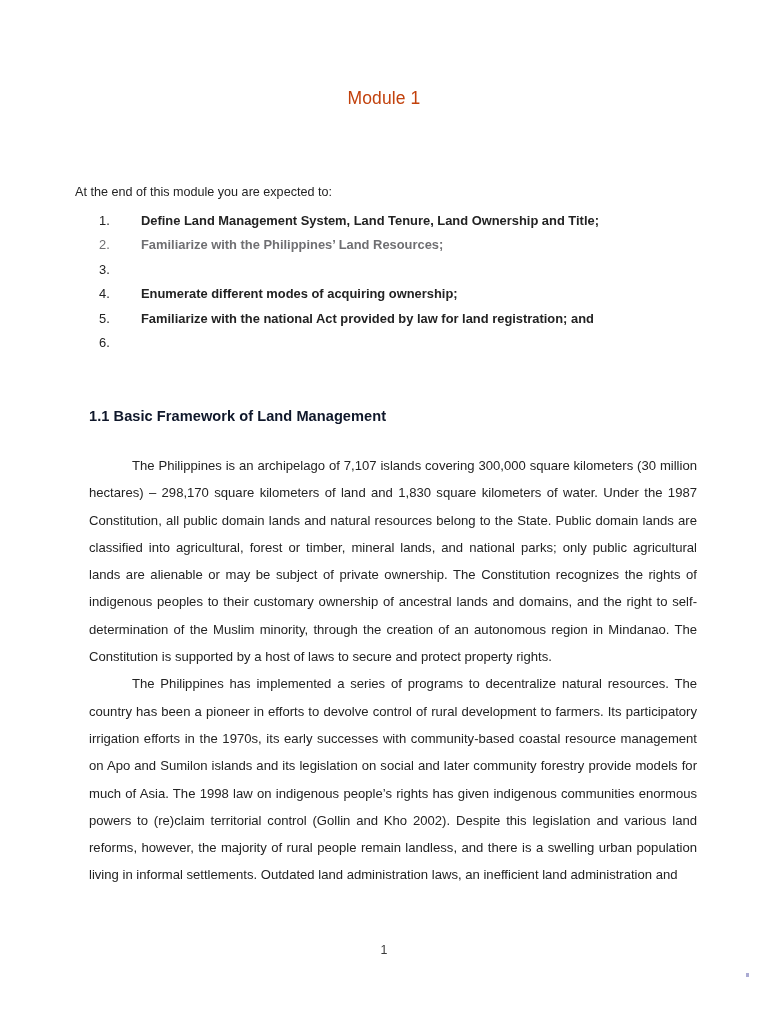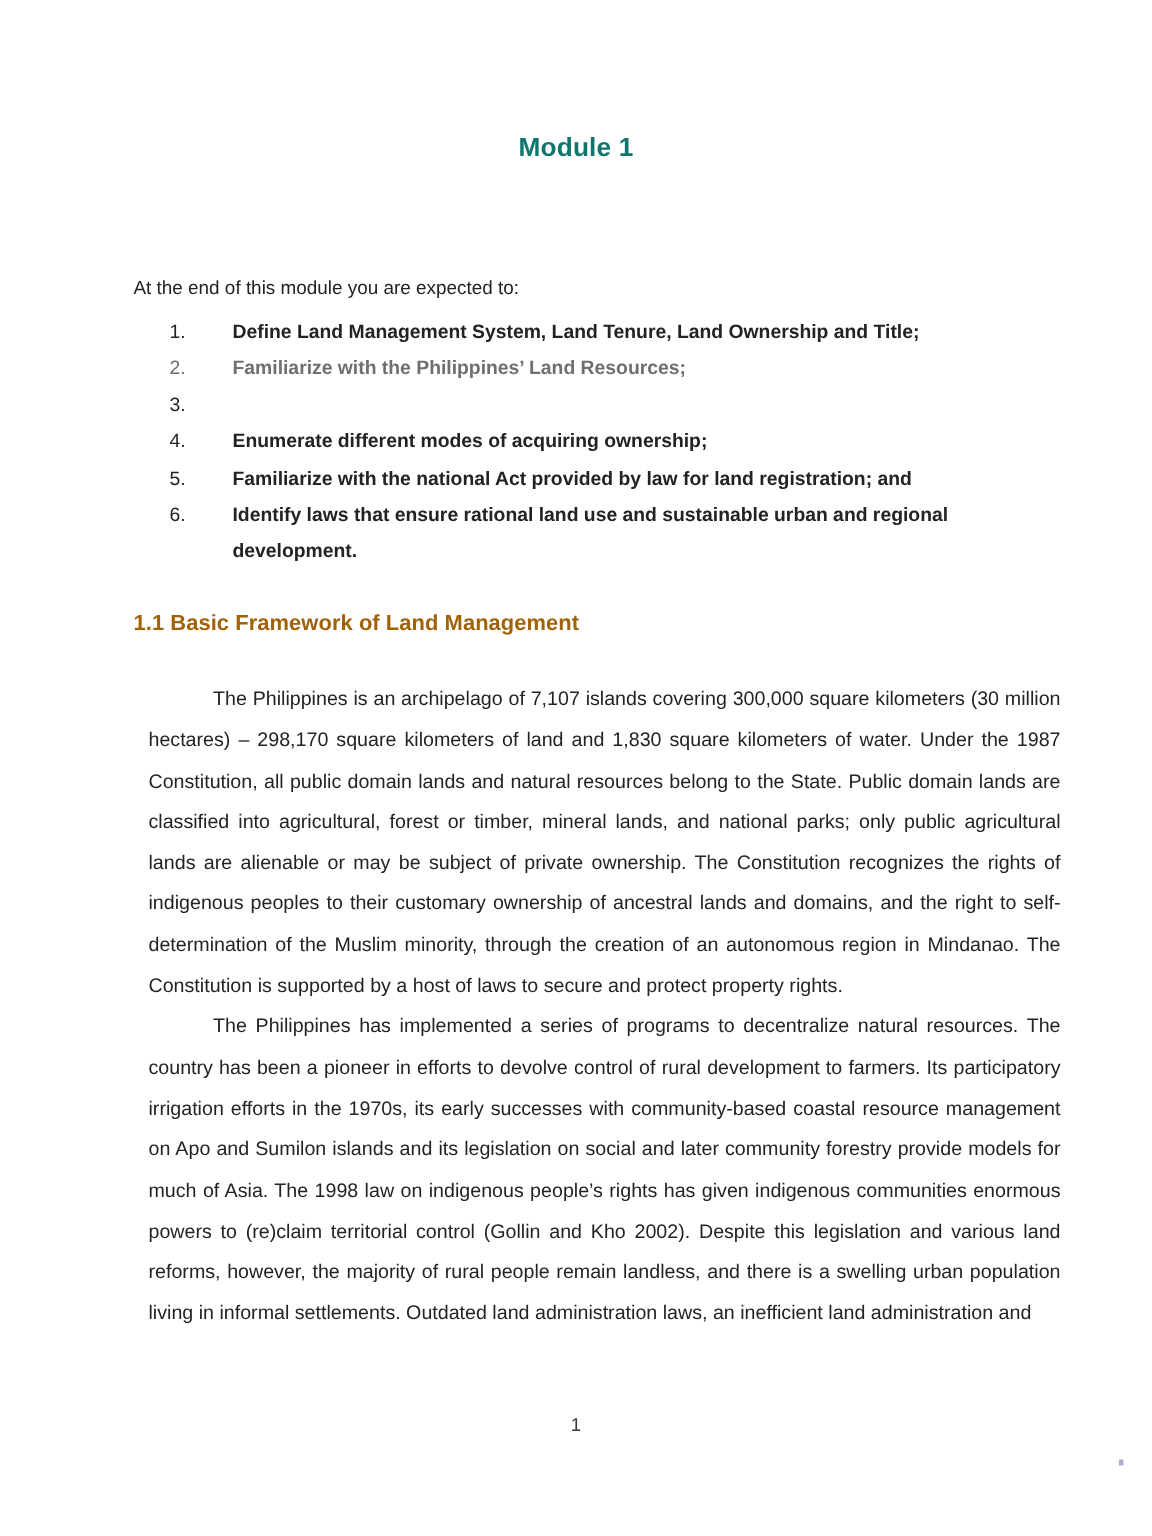--- a/index.html
+++ b/index.html
@@ -25,30 +25,30 @@
   
   .title-block {
     position: absolute;
     left: 0;
     top: 86px;
     width: 768px;
     text-align: center;
   }
   .title-line {
     font-size: 17.5px;
-    font-weight: bold;
+    font-weight: normal;
     line-height: 25px;
     letter-spacing: 0.1px;
-    color: #0f766e;
+    color: #c2410c;
   }
 
   
   .objectives {
     position: absolute;
-    left: 89px;
+    left: 75px;
     top: 183px;
     width: 610px;
   }
   .objectives-intro {
     font-size: 12.6px;
     line-height: 19px;
     color: #232323;
     margin-bottom: 7px;
   }
   .obj-list {
@@ -79,28 +79,28 @@
     color: #6f6f72;
   }
 
   
   .section-heading {
     position: absolute;
     left: 89px;
     top: 408px;
     font-size: 14.6px;
     font-weight: bold;
-    color: #a16207;
+    color: #0f172a;
     letter-spacing: 0.05px;
   }
 
   
   .body-copy {
     position: absolute;
-    left: 99px;
+    left: 89px;
     top: 452px;
     width: 608px;
   }
   .para {
     font-size: 13.1px;
     line-height: 27.3px;
     text-align: justify;
     text-justify: inter-word;
     text-indent: 43px;
     color: #232323;
@@ -156,21 +156,20 @@
       <li class="obj-item">
         <span class="obj-num">4.</span>
         <span class="obj-text">Enumerate different modes of acquiring ownership;</span>
       </li>
       <li class="obj-item">
         <span class="obj-num">5.</span>
         <span class="obj-text">Familiarize with the national Act provided by law for land registration; and</span>
       </li>
       <li class="obj-item">
         <span class="obj-num">6.</span>
-        <span class="obj-text">Identify laws that ensure rational land use and sustainable urban and regional development.</span>
       </li>
     </ol>
   </div>
 
   <div class="section-heading">1.1 Basic Framework of Land Management</div>
 
   <div class="body-copy">
     <p class="para">The Philippines is an archipelago of 7,107 islands covering 300,000 square kilometers (30 million hectares) – 298,170 square kilometers of land and 1,830 square kilometers of water. Under the 1987 Constitution, all public domain lands and natural resources belong to the State. Public domain lands are classified into agricultural, forest or timber, mineral lands, and national parks; only public agricultural lands are alienable or may be subject of private ownership. The Constitution recognizes the rights of indigenous peoples to their customary ownership of ancestral lands and domains, and the right to self-determination of the Muslim minority, through the creation of an autonomous region in Mindanao. The Constitution is supported by a host of laws to secure and protect property rights.</p>
     <p class="para">The Philippines has implemented a series of programs to decentralize natural resources. The country has been a pioneer in efforts to devolve control of rural development to farmers. Its participatory irrigation efforts in the 1970s, its early successes with community-based coastal resource management on Apo and Sumilon islands and its legislation on social and later community forestry provide models for much of Asia. The 1998 law on indigenous people’s rights has given indigenous communities enormous powers to (re)claim territorial control (Gollin and Kho 2002). Despite this legislation and various land reforms, however, the majority of rural people remain landless, and there is a swelling urban population living in informal settlements. Outdated land administration laws, an inefficient land administration and</p>
   </div>

